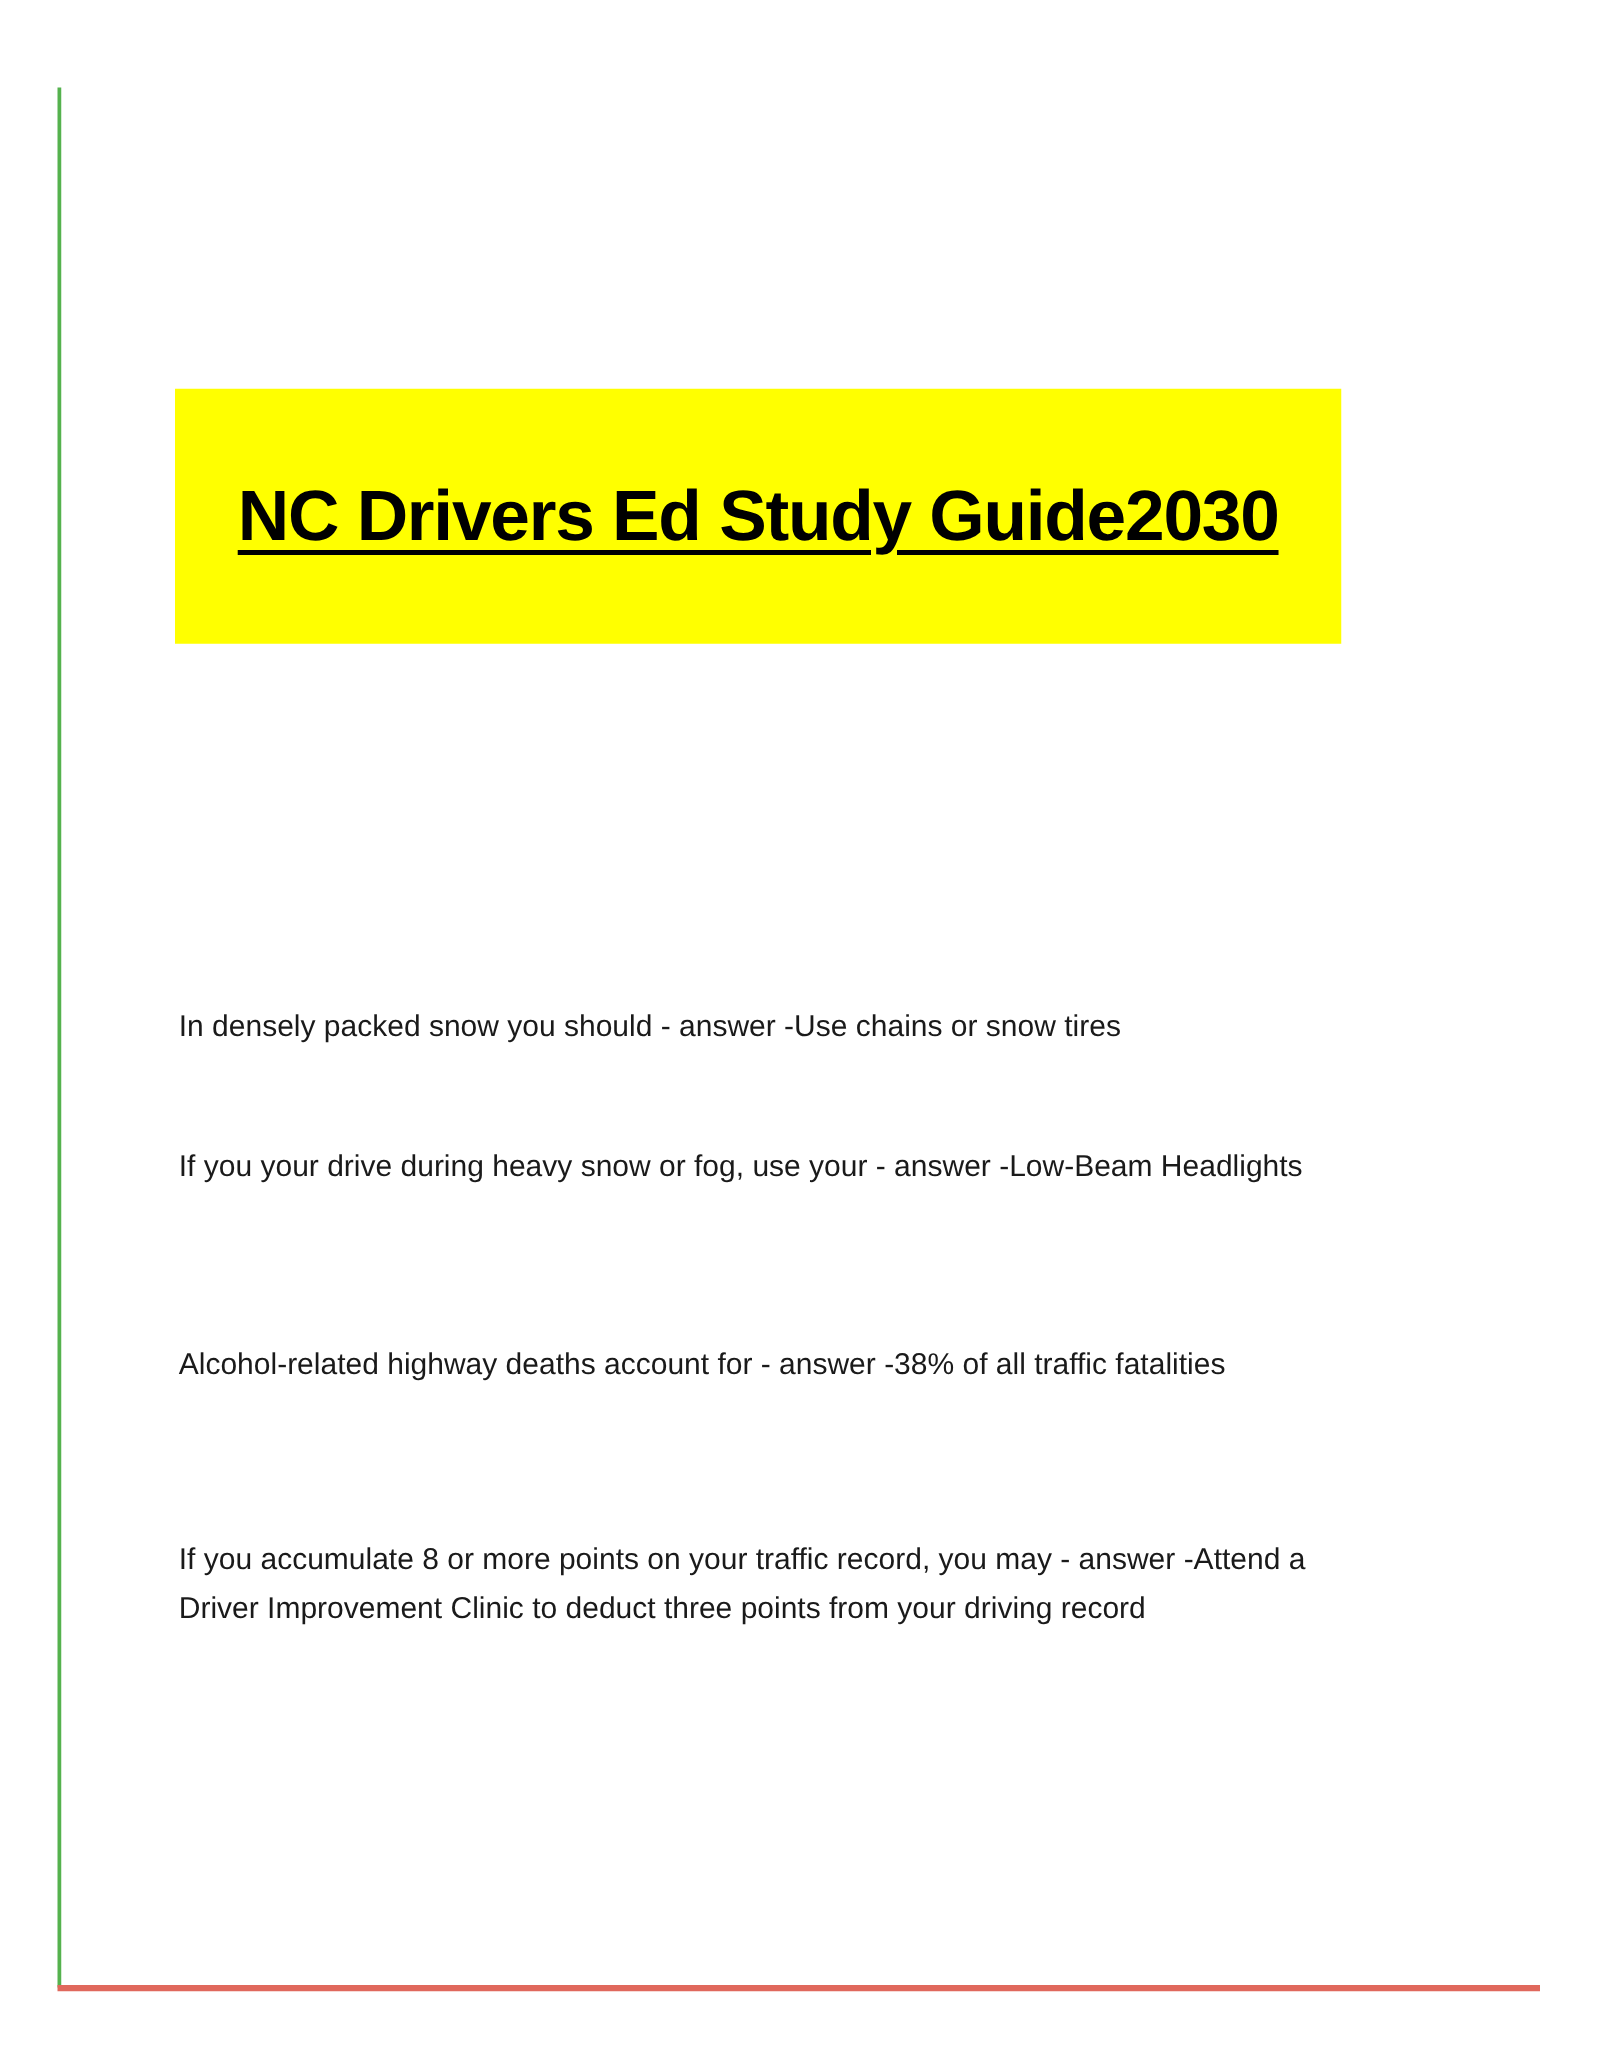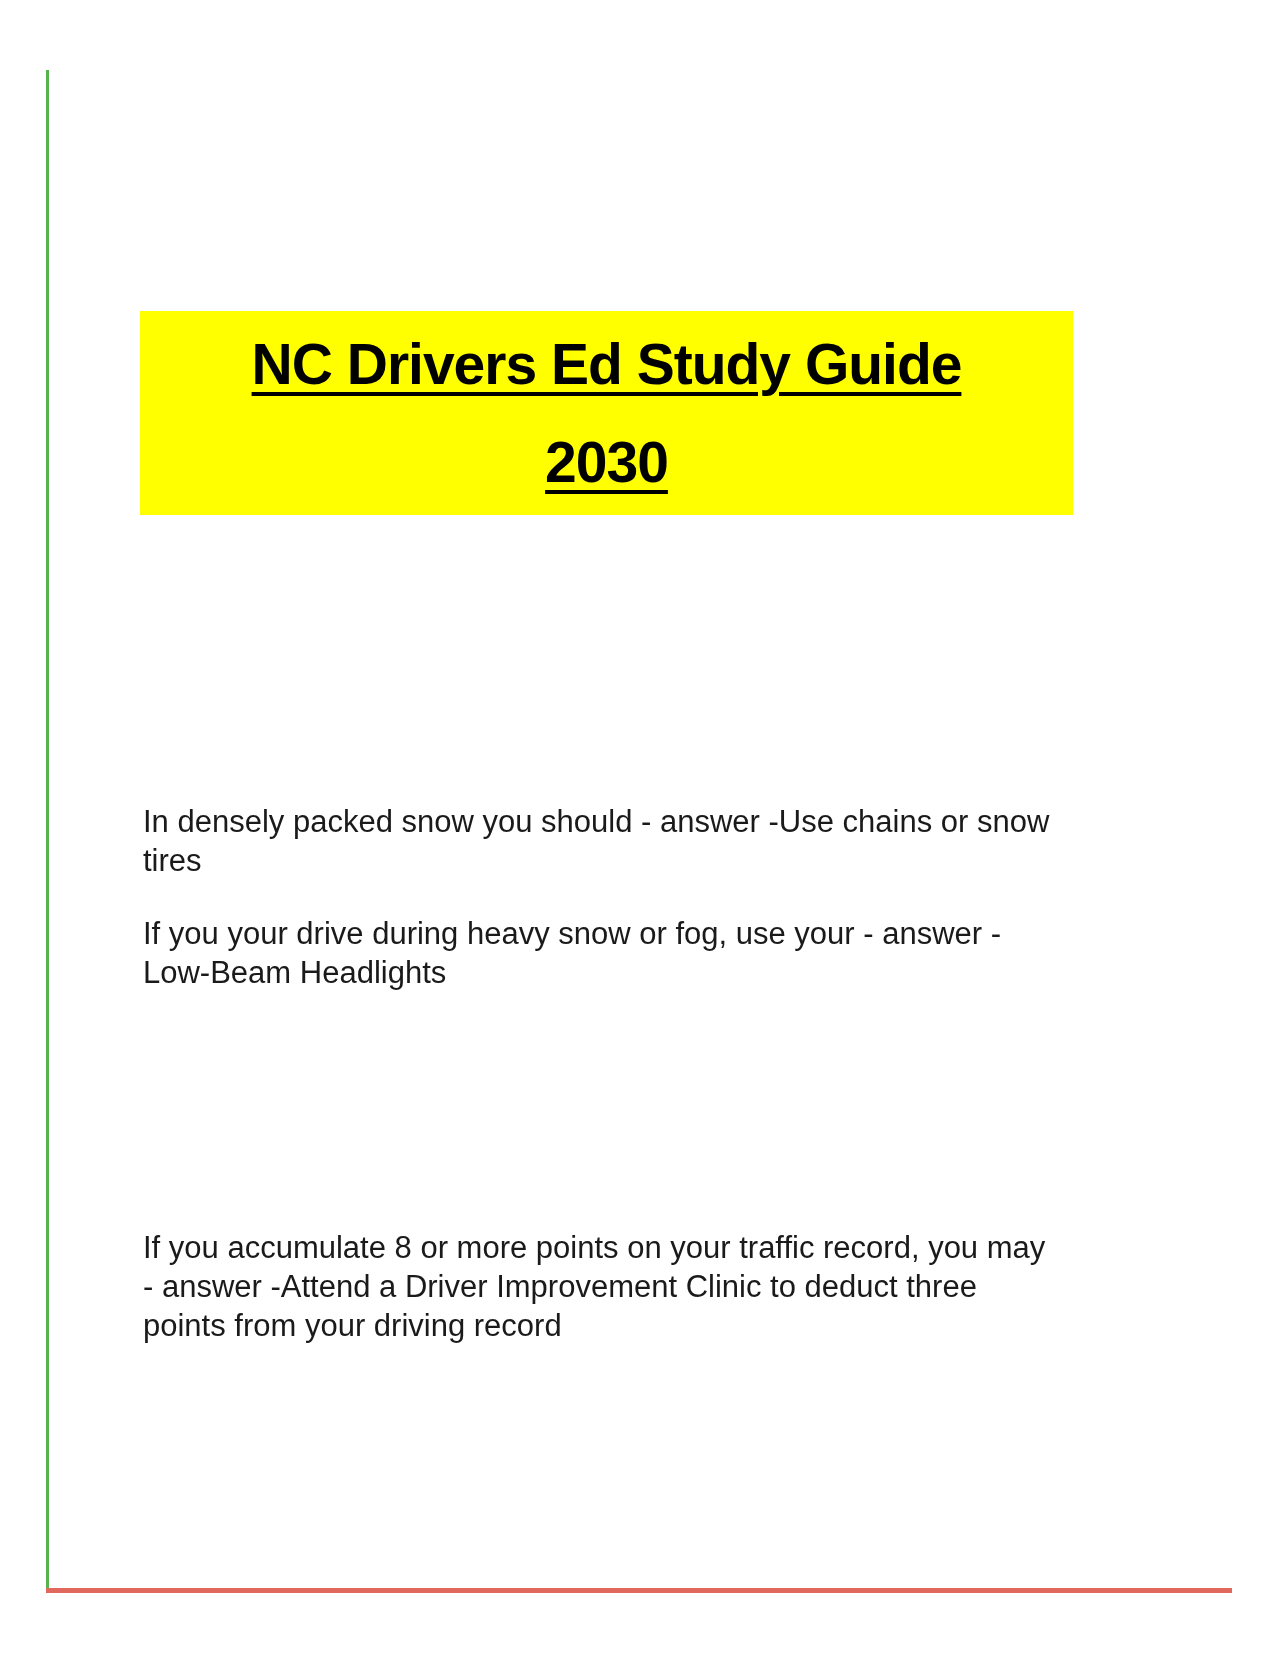--- a/index.html
+++ b/index.html
@@ -40,21 +40,21 @@
 
   
   .title-block {
     position: absolute;
     left: 140px;
     top: 311px;
     width: 933px;
     height: 204px;
     background: #ffff00;
     display: flex;
-    flex-direction: column;
+    flex-direction: row;
     align-items: center;
     justify-content: center;
     text-align: center;
   }
 
   .title-line {
     font-family: "Liberation Sans", sans-serif;
     font-weight: 800;
     font-size: 57px;
     line-height: 98px;
@@ -65,21 +65,21 @@
     letter-spacing: -1px;
     white-space: nowrap;
   }
 
   
   .qa-paragraph {
     position: absolute;
     left: 143px;
     width: 918px;
     font-family: "Liberation Sans", sans-serif;
-    font-size: 31px;
+    font-size: 24px;
     line-height: 39px;
     color: #1a1a1a;
     text-align: left;
   }
 
   .qa-1 { top: 802px; }
   .qa-2 { top: 914px; }
   .qa-3 { top: 1072px; }
   .qa-4 { top: 1228px; }
 </style>
@@ -94,16 +94,17 @@
 
   <div class="title-block">
     <div class="title-line">NC Drivers Ed Study Guide</div>
     <div class="title-line">2030</div>
   </div>
 
   <p class="qa-paragraph qa-1">In densely packed snow you should - answer -Use chains or snow tires</p>
 
   <p class="qa-paragraph qa-2">If you your drive during heavy snow or fog, use your - answer -Low-Beam Headlights</p>
 
+  <p class="qa-paragraph qa-3">Alcohol-related highway deaths account for - answer -38% of all traffic fatalities</p>
 
   <p class="qa-paragraph qa-4">If you accumulate 8 or more points on your traffic record, you may - answer -Attend a Driver Improvement Clinic to deduct three points from your driving record</p>
 
 </div>
 
 </body></html>

